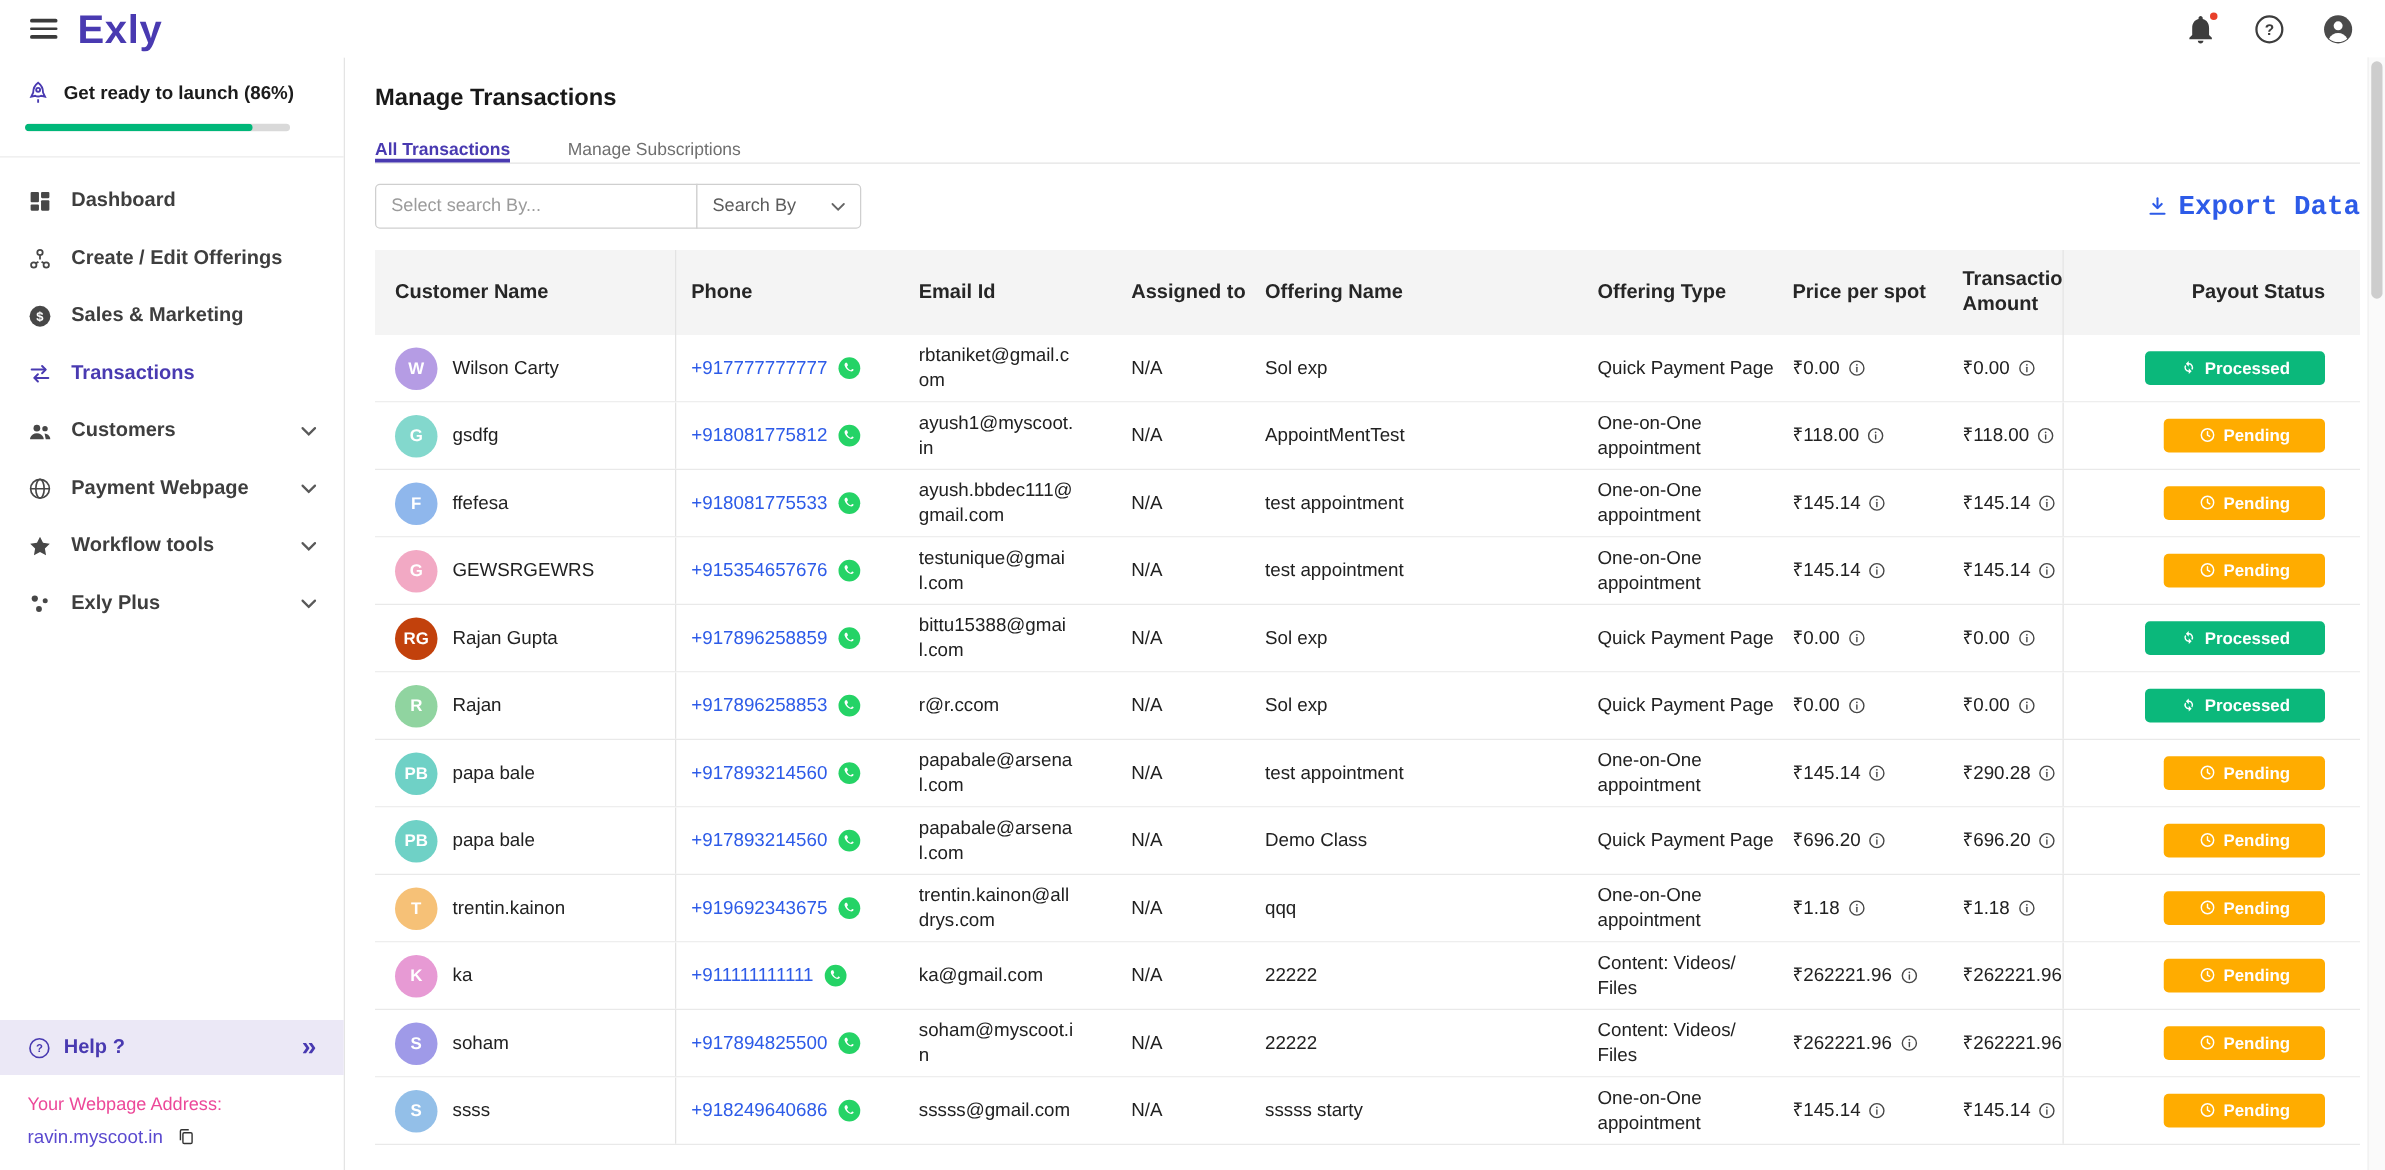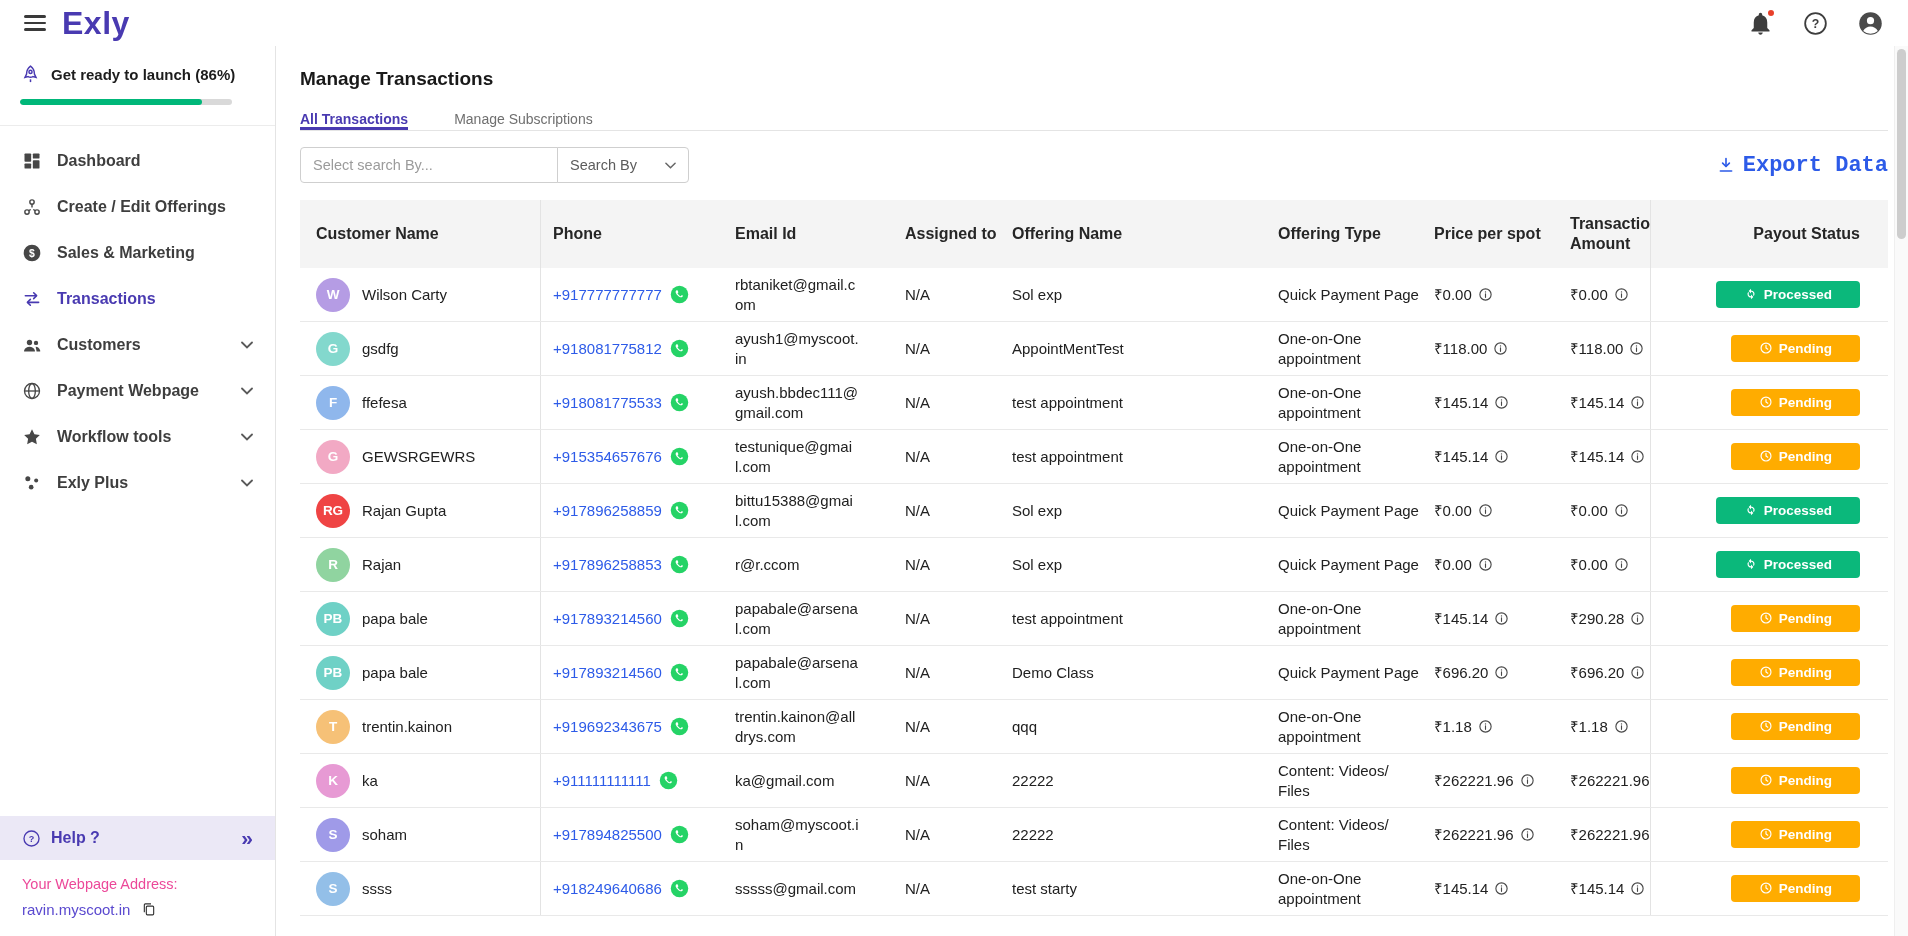--- a/index.html
+++ b/index.html
@@ -509,21 +509,21 @@
                 <circle cx="12" cy="12" r="8.5"></circle>
                 <path d="M12 7.5V12l3 2" stroke-linecap="round"></path>
               </svg>
         <span>Pending</span>
       </span>
     </div>
   </div>
 
   <div class="tr">
     <div class="td c-name">
-      <span class="avatar" style="background: #ef4444;">RG</span>
+      <span class="avatar" style="background: #c2410c;">RG</span>
       <span>Rajan Gupta</span>
     </div>
     <div class="td c-phone">
       <a class="phone-link">+917896258859</a>
       <span class="wa">
         <svg viewBox="0 0 24 24">
                 <circle cx="12" cy="12" r="11" fill="#25d366"></circle>
                 <path d="M16.9 13.9c-.3-.1-1.5-.8-1.8-.9-.2-.1-.4-.1-.6.1l-.8 1c-.1.2-.3.2-.5.1-1.5-.7-2.8-1.9-3.6-3.4-.1-.2-.1-.4.1-.5l.7-.9c.2-.2.2-.4.1-.6-.1-.2-.6-1.4-.8-1.9-.2-.5-.4-.4-.6-.4h-.5c-.2 0-.5.1-.7.3-.9.9-1 2.2-.3 3.6 1 2 2.6 3.6 4.6 4.6 1.4.7 2.7.6 3.6-.3.2-.2.3-.5.3-.7v-.5c0-.2-.1-.3-.2-.4z" fill="#fff"></path>
               </svg>
       </span>
@@ -859,21 +859,21 @@
       <a class="phone-link">+918249640686</a>
       <span class="wa">
         <svg viewBox="0 0 24 24">
                 <circle cx="12" cy="12" r="11" fill="#25d366"></circle>
                 <path d="M16.9 13.9c-.3-.1-1.5-.8-1.8-.9-.2-.1-.4-.1-.6.1l-.8 1c-.1.2-.3.2-.5.1-1.5-.7-2.8-1.9-3.6-3.4-.1-.2-.1-.4.1-.5l.7-.9c.2-.2.2-.4.1-.6-.1-.2-.6-1.4-.8-1.9-.2-.5-.4-.4-.6-.4h-.5c-.2 0-.5.1-.7.3-.9.9-1 2.2-.3 3.6 1 2 2.6 3.6 4.6 4.6 1.4.7 2.7.6 3.6-.3.2-.2.3-.5.3-.7v-.5c0-.2-.1-.3-.2-.4z" fill="#fff"></path>
               </svg>
       </span>
     </div>
     <div class="td c-email">sssss@gmail.com</div>
     <div class="td">N/A</div>
-    <div class="td">test starty</div>
+    <div class="td">sssss starty</div>
     <div class="td">One-on-One appointment</div>
     <div class="td c-price">
       <span>₹145.14</span>
       <span class="info-icon">
         <svg viewBox="0 0 24 24" fill="none" stroke="#474747" stroke-width="1.8">
                 <circle cx="12" cy="12" r="9"></circle>
                 <path d="M12 11v5.5" stroke-linecap="round"></path>
                 <circle cx="12" cy="7.8" r="1.1" fill="#474747" stroke="none"></circle>
               </svg>
       </span>

